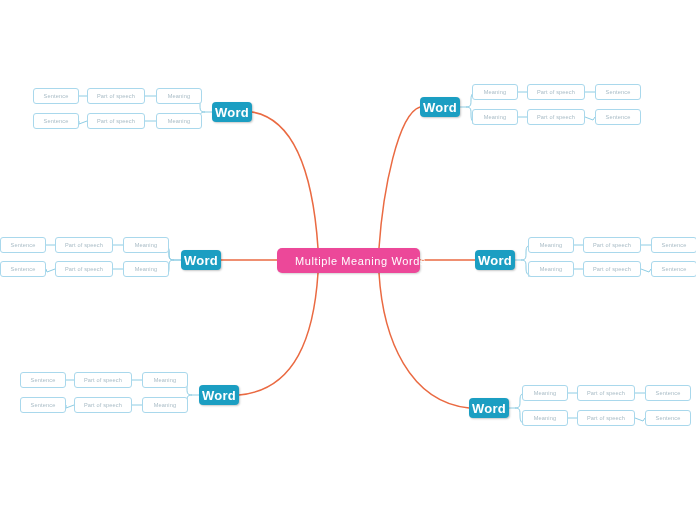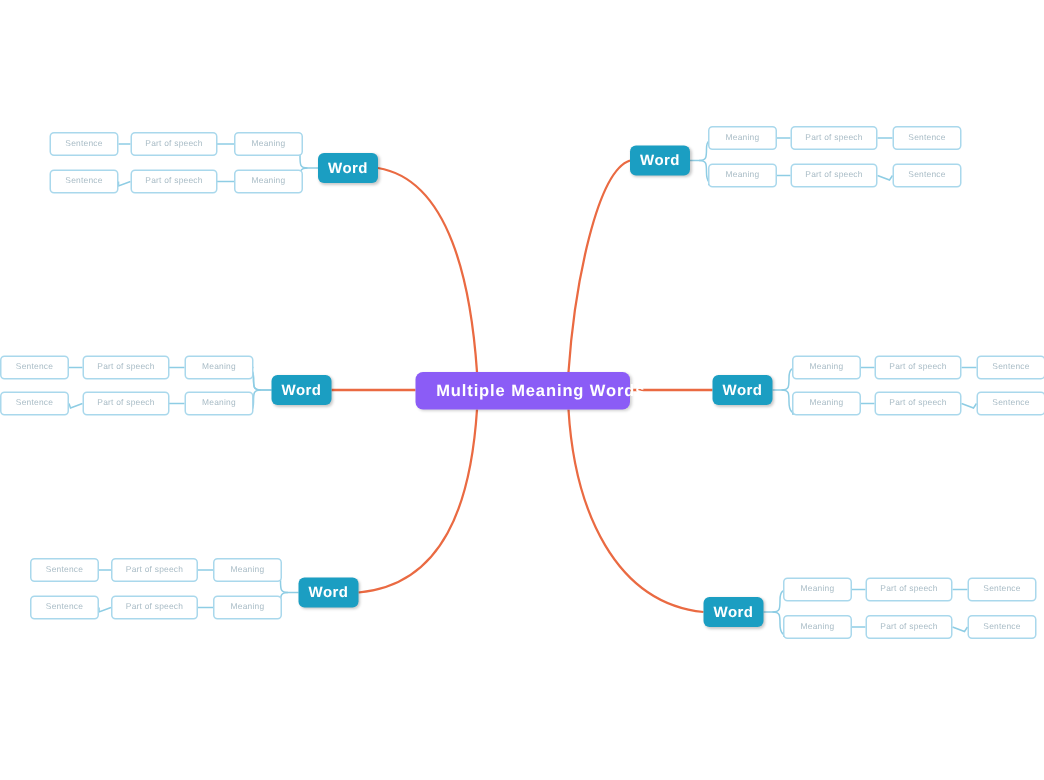--- a/index.html
+++ b/index.html
@@ -29,34 +29,34 @@
   .node {
     position: absolute;
     box-sizing: border-box;
     display: flex;
     align-items: center;
     justify-content: center;
     white-space: nowrap;
   }
   
   .root-node {
-    background: #8b5cf6;
+    background: #ec4899;
     color: #ffffff;
     font-size: 11px;
-    font-weight: bold;
+    font-weight: normal;
     letter-spacing: 0.6px;
     border-radius: 5px;
     box-shadow: 1px 1px 2px rgba(0,0,0,0.18);
     padding-left: 24px;
   }
   
   .word-node {
     background: #1b9ec2;
     color: #ffffff;
-    font-size: 10px;
+    font-size: 13px;
     font-weight: bold;
     letter-spacing: 0.3px;
     border-radius: 4px;
     box-shadow: 1px 1px 2px rgba(0,0,0,0.22);
     text-align: right;
   }
   
   .leaf-node {
     background: #ffffff;
     color: #a9bcc6;

